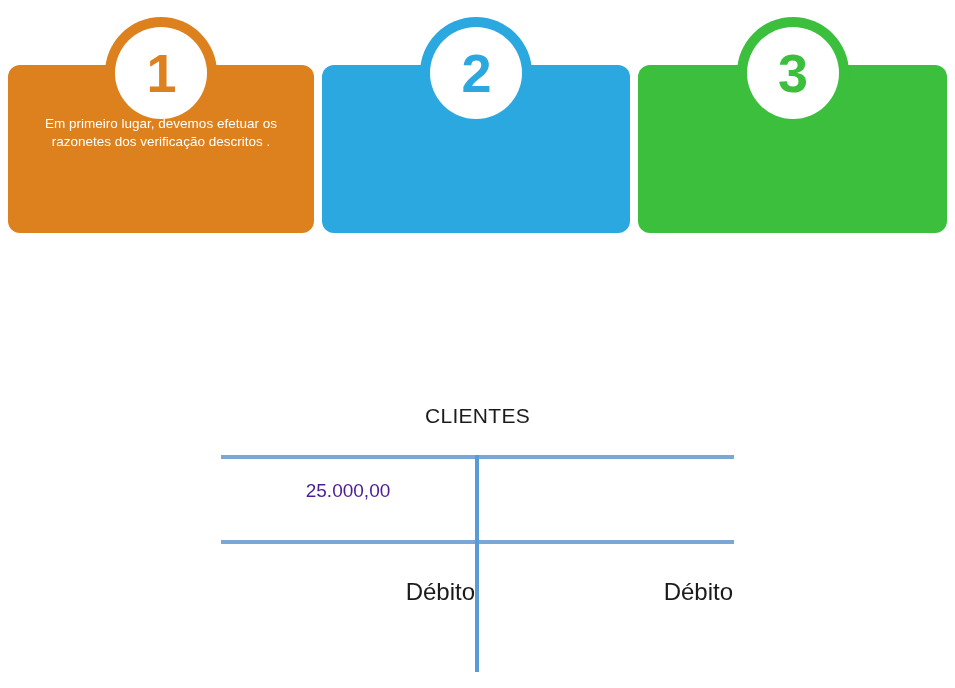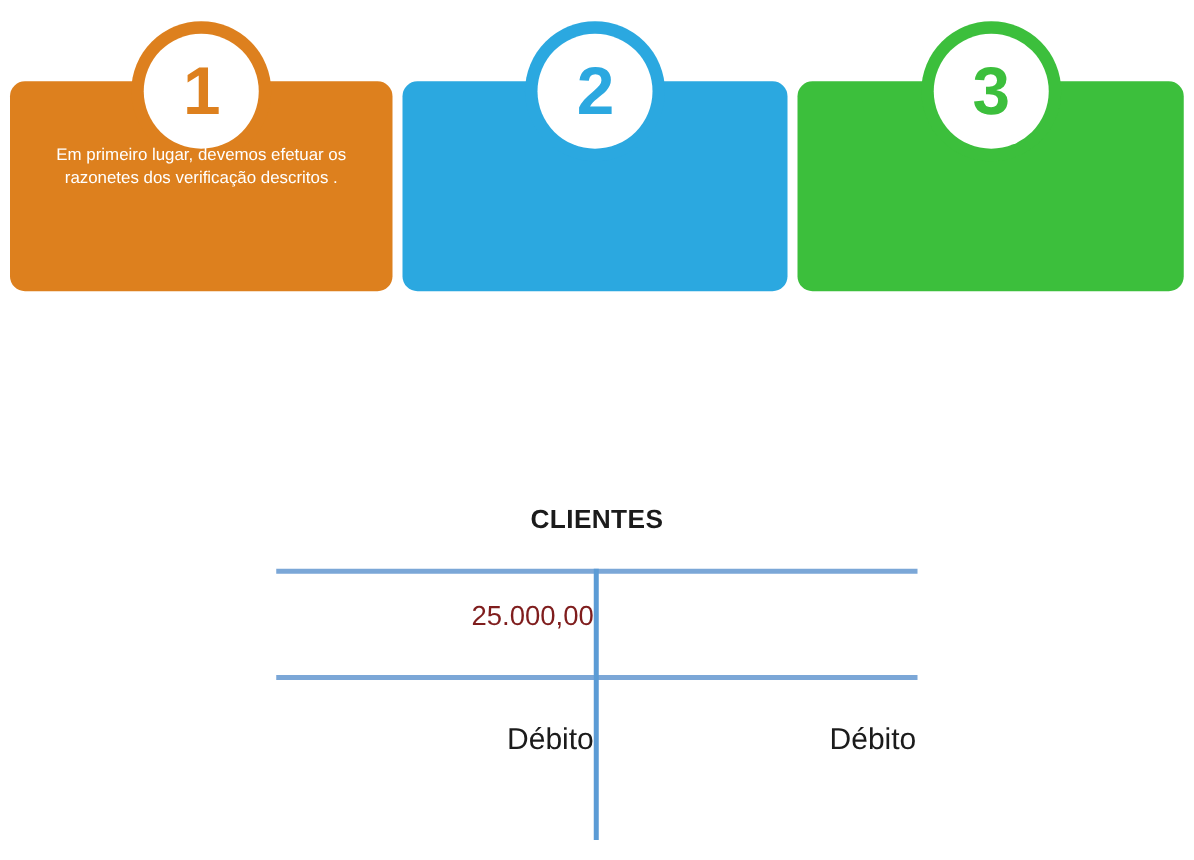--- a/index.html
+++ b/index.html
@@ -94,21 +94,21 @@
     width: 513px;
     height: 272px;
   }
   .ledger-title {
     position: absolute;
     left: 0;
     right: 0;
     top: 0;
     text-align: center;
     font-size: 21px;
-    font-weight: bold;
+    font-weight: normal;
     color: #1b1b1b;
     letter-spacing: 0.3px;
   }
   .rule {
     position: absolute;
     left: 0;
     width: 513px;
     height: 4px;
     background: #7BA7D7;
   }
@@ -120,23 +120,23 @@
     top: 51px;
     width: 4px;
     height: 217px;
     background: #5B9BD5;
   }
   .amount {
     position: absolute;
     left: 0;
     top: 76px;
     width: 254px;
-    text-align: right;
-    font-size: 22px;
-    color: #7f1d1d;
+    text-align: center;
+    font-size: 19px;
+    color: #4c1d95;
   }
   .side-label {
     position: absolute;
     top: 174px;
     width: 254px;
     text-align: right;
     font-size: 24px;
     color: #1b1b1b;
   }
   .side-label.left  { left: 0px; }

